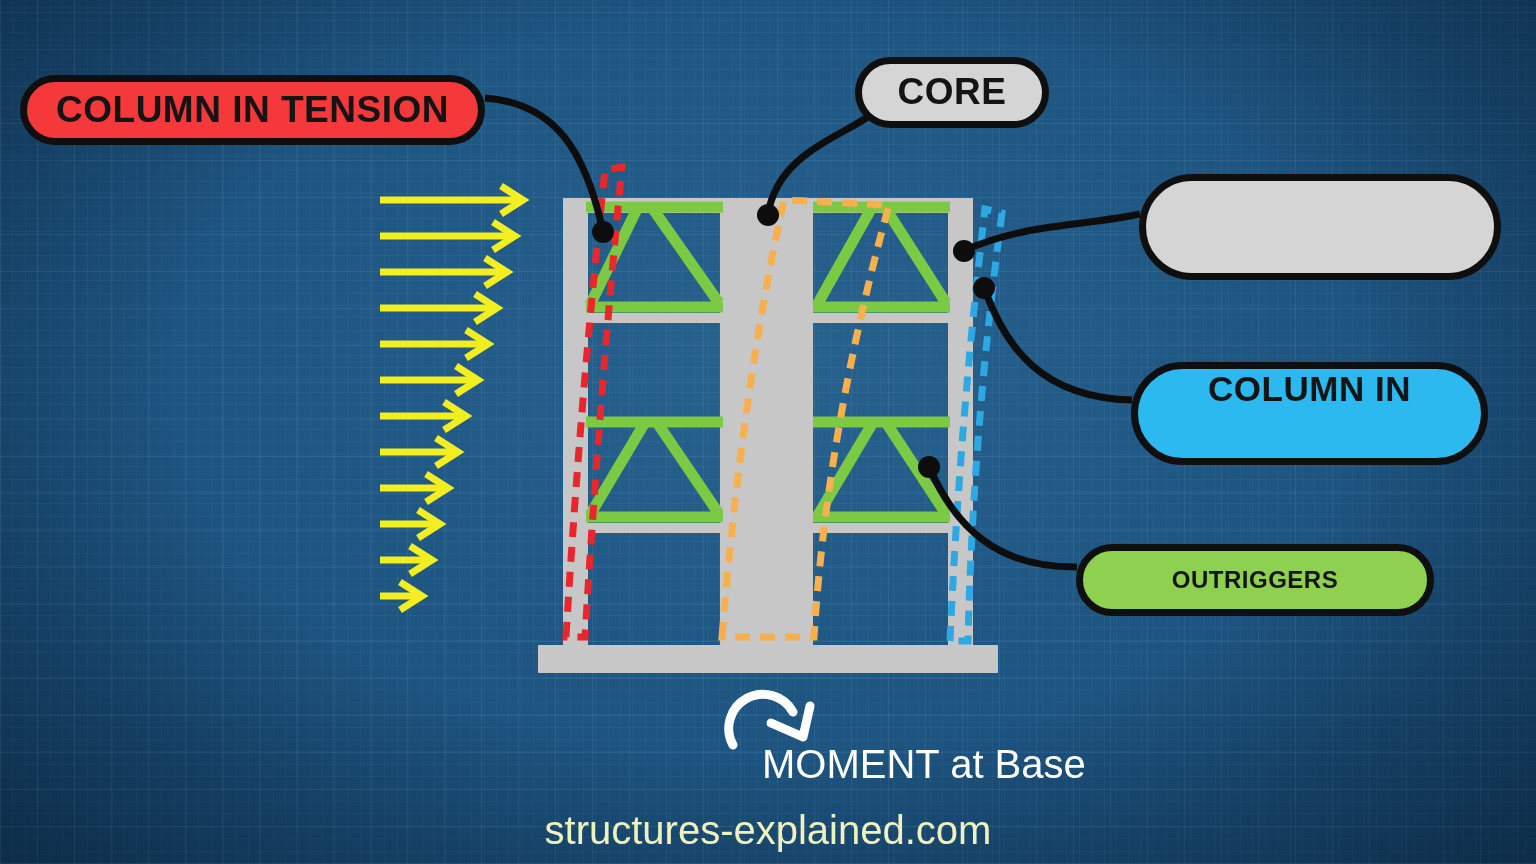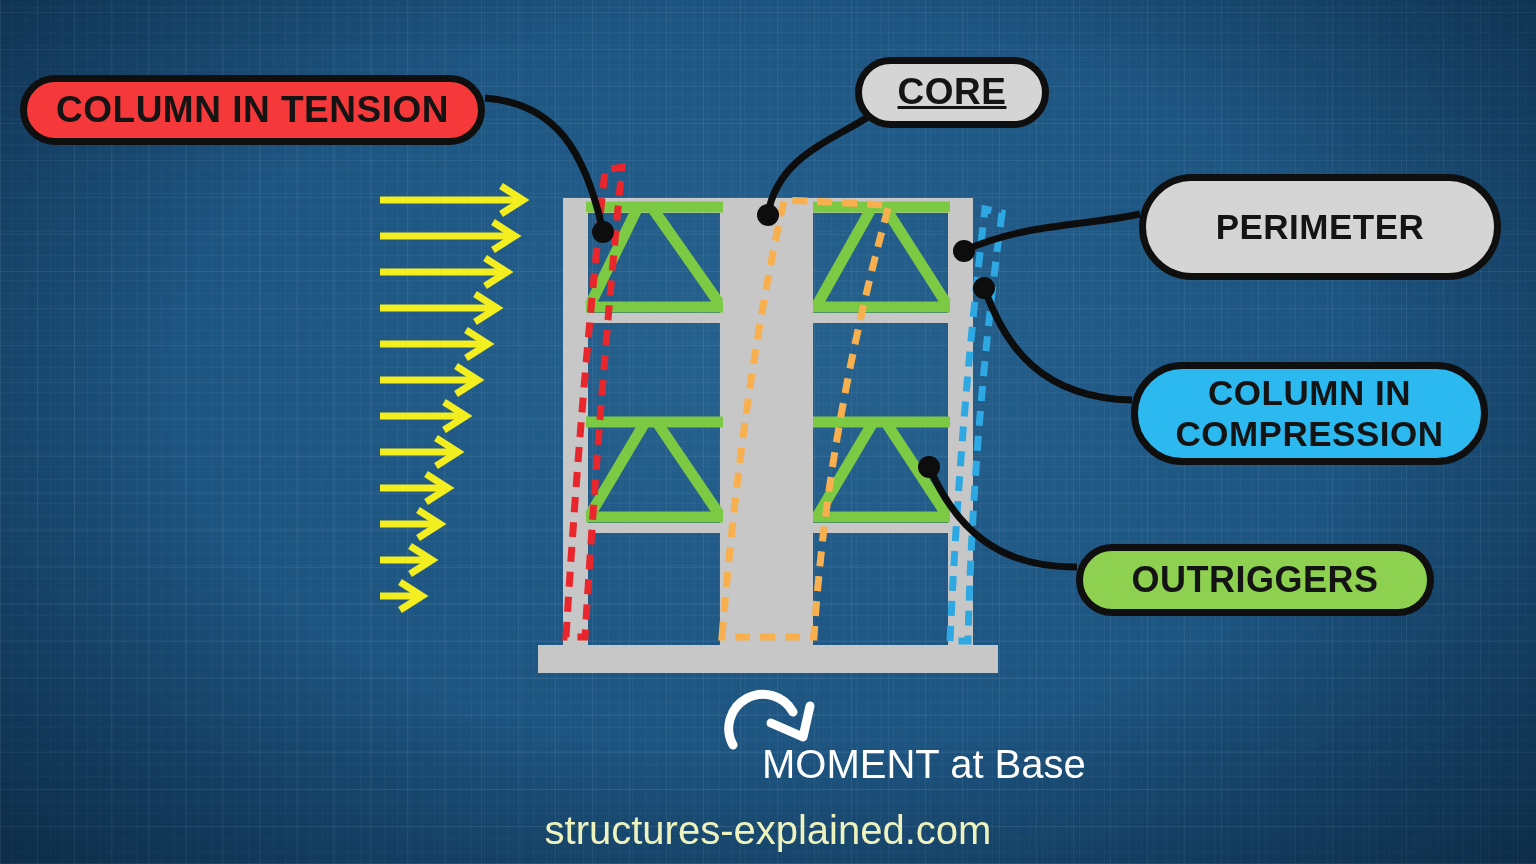--- a/index.html
+++ b/index.html
@@ -34,24 +34,24 @@
 
   
   .pill{
     position:absolute;z-index:5;
     display:flex;flex-direction:column;align-items:center;justify-content:center;
     border:7px solid #0f0f0f;border-radius:999px;
     color:#141414;font-weight:bold;text-align:center;
     letter-spacing:.5px;line-height:1.15;box-sizing:border-box;margin-top:13px;
   }
   .pill-tension    {left:20px;  top:62px;  width:465px;height:70px; font-size:37px; background:var(--tension_red,#f5393b);}
-  .pill-core       {left:855px; top:44px;  width:194px;height:71px; font-size:37px; background:var(--pill_gray,#d5d5d5);text-decoration:underline;}
+  .pill-core       {left:855px; top:44px;  width:194px;height:71px; font-size:37px; background:var(--pill_gray,#d5d5d5);}
   .pill-perimeter  {left:1139px;top:161px; width:362px;height:106px;font-size:35px; background:var(--pill_gray,#d5d5d5);}
-  .pill-compression{left:1131px;top:349px; width:357px;height:103px;font-size:35px; background:var(--compression_blue,#2cb9f0);}
-  .pill-outriggers {left:1076px;top:531px; width:358px;height:72px; font-size:36px; background:var(--pill_green,#8ed150);}
+  .pill-compression{left:1131px;top:349px; width:357px;height:103px;font-size:35px; background:var(--compression_blue,#2cb9f0);justify-content:space-between;}
+  .pill-outriggers {left:1076px;top:531px; width:358px;height:72px; font-size:24px; background:var(--pill_green,#8ed150);}
 
   
   .equation{
     position:absolute;z-index:5;left:24px;top:700px;
     color:#fff;font-weight:bold;white-space:nowrap;
   }
   .equation .m  {font-size:47px;}
   .equation .sub{font-size:27px;letter-spacing:.5px;}
   .equation .op {font-size:42px;margin:0 12px;vertical-align:5px;}
   .moment-label{
@@ -186,25 +186,23 @@
     </g>
   </svg>
 
   <div class="pill pill-tension">
     <span>COLUMN IN TENSION</span>
   </div>
   <div class="pill pill-core">
     <span>CORE</span>
   </div>
   <div class="pill pill-perimeter">
-    <span>PERIMETER</span>
   </div>
   <div class="pill pill-compression">
     <span>COLUMN IN</span>
-    <span>COMPRESSION</span>
   </div>
   <div class="pill pill-outriggers">
     <span>OUTRIGGERS</span>
   </div>
 
 
   <div class="moment-label">MOMENT at Base</div>
 
   <div class="watermark">structures-explained.com</div>
 </div>

